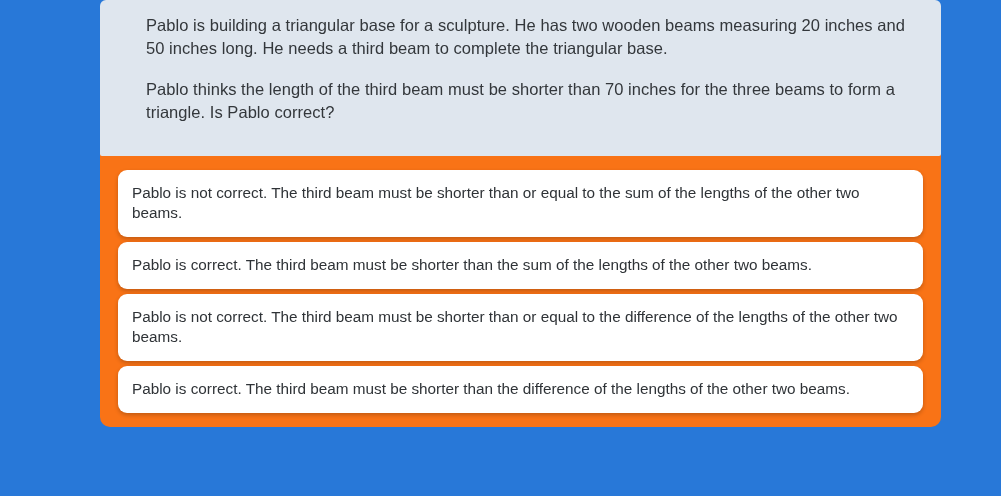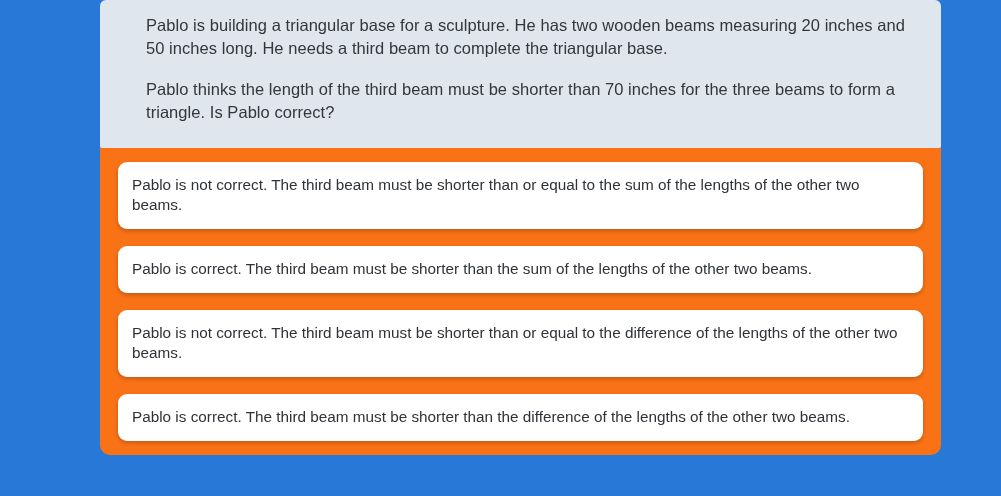--- a/index.html
+++ b/index.html
@@ -30,31 +30,31 @@
     box-sizing: border-box;
   }
   .question-para {
     color: #33373b;
     font-size: 16.5px;
     line-height: 23px;
     margin: 0 0 18px 0;
     letter-spacing: 0.05px;
   }
   .question-para:last-child {
-    margin-bottom: 8px;
+    margin-bottom: 16px;
   }
   .options {
     padding: 14px 18px 0 18px;
   }
   .option {
     background: #ffffff;
     border-radius: 9px;
     box-shadow: 0 2px 4px rgba(0,0,0,0.22);
     padding: 13px 18px 14px 14px;
-    margin-bottom: 17px;
+    margin-bottom: 5px;
     color: #2f3337;
     font-size: 15.3px;
     line-height: 20px;
     box-sizing: border-box;
     cursor: pointer;
   }
   .option:last-child {
     margin-bottom: 0;
   }
 </style>

